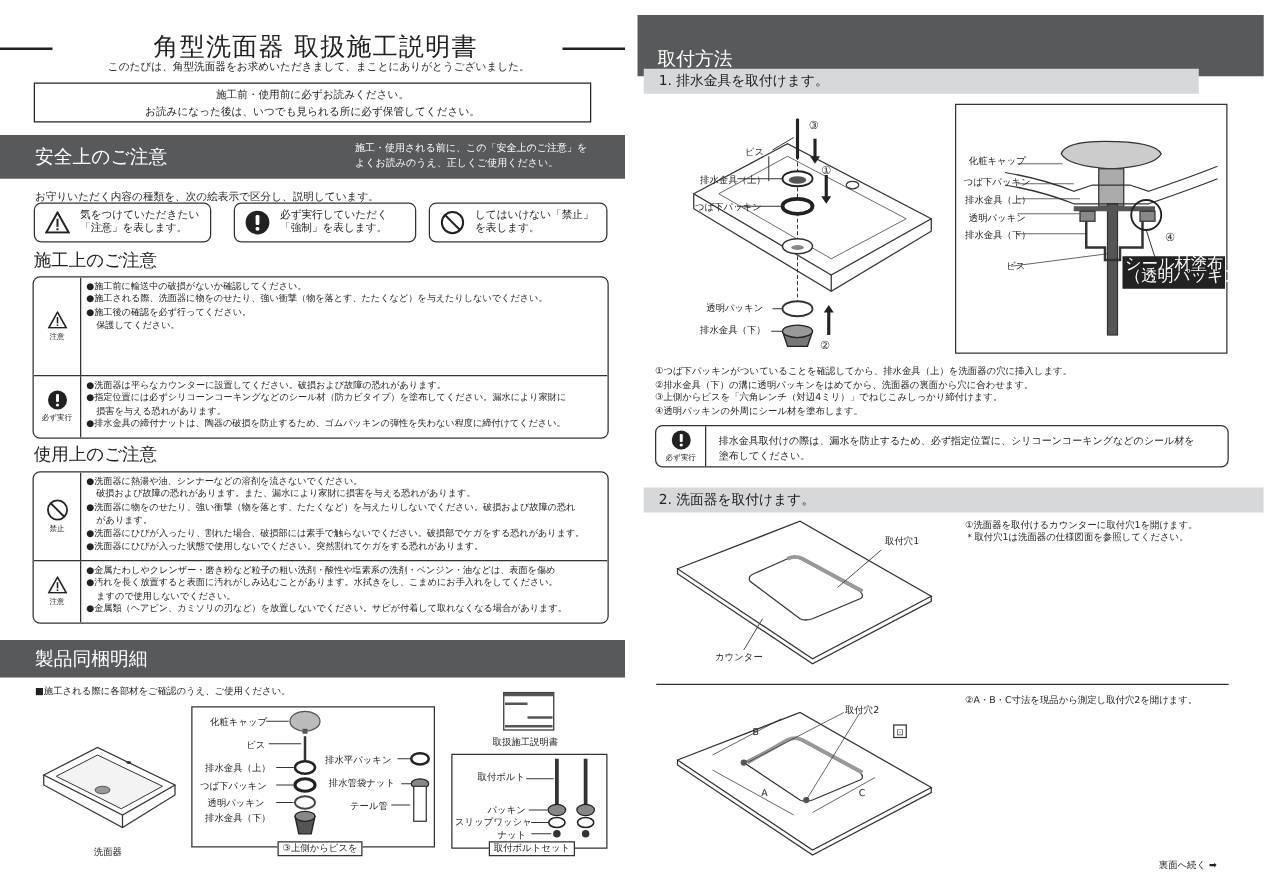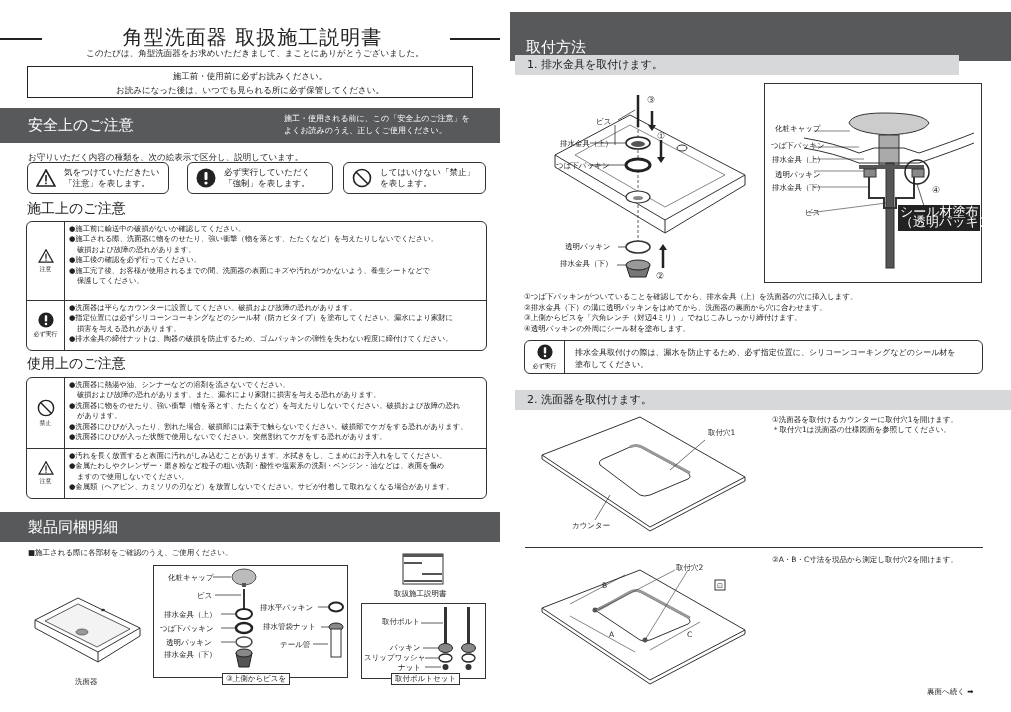--- a/index.html
+++ b/index.html
@@ -95,23 +95,21 @@
       <svg width="16" height="14" viewBox="0 0 20 18">
           <path d="M10 1 L19 17 L1 17 Z" fill="none" stroke="#222" stroke-width="1.6"></path>
           <rect x="9.2" y="6" width="1.6" height="6.5" fill="#222"></rect>
           <rect x="9.2" y="13.6" width="1.6" height="1.6" fill="#222"></rect>
         </svg>
       <span>注意</span>
     </div>
     <div class="tx">
       <div>●施工前に輸送中の破損がないか確認してください。</div>
       <div>●施工される際、洗面器に物をのせたり、強い衝撃（物を落とす、たたくなど）を与えたりしないでください。</div>
-      <div class="cont">破損および故障の恐れがあります。</div>
       <div>●施工後の確認を必ず行ってください。</div>
-      <div>●施工完了後、お客様が使用されるまでの間、洗面器の表面にキズや汚れがつかないよう、養生シートなどで</div>
       <div class="cont">保護してください。</div>
     </div>
   </div>
   <div class="row" style="height:50px">
     <div class="ic">
       <svg width="16" height="16" viewBox="0 0 20 20">
           <circle cx="10" cy="10" r="9.5" fill="#222"></circle>
           <rect x="8.5" y="4" width="3" height="8" rx="1" fill="#fff"></rect>
           <circle cx="10" cy="15" r="1.6" fill="#fff"></circle>
         </svg>
@@ -148,22 +146,22 @@
   <div class="row" style="height:50px">
     <div class="ic">
       <svg width="16" height="14" viewBox="0 0 20 18">
           <path d="M10 1 L19 17 L1 17 Z" fill="none" stroke="#222" stroke-width="1.6"></path>
           <rect x="9.2" y="6" width="1.6" height="6.5" fill="#222"></rect>
           <rect x="9.2" y="13.6" width="1.6" height="1.6" fill="#222"></rect>
         </svg>
       <span>注意</span>
     </div>
     <div class="tx">
+      <div>●金属たわしやクレンザー・磨き粉など粒子の粗い洗剤・酸性や塩素系の洗剤・ベンジン・油などは、表面を傷め</div>
       <div>●汚れを長く放置すると表面に汚れがしみ込むことがあります。水拭きをし、こまめにお手入れをしてください。</div>
-      <div>●金属たわしやクレンザー・磨き粉など粒子の粗い洗剤・酸性や塩素系の洗剤・ベンジン・油などは、表面を傷め</div>
       <div class="cont">ますので使用しないでください。</div>
       <div>●金属類（ヘアピン、カミソリの刃など）を放置しないでください。サビが付着して取れなくなる場合があります。</div>
     </div>
   </div>
 </div>
 
 <div class="bar" style="left:0;top:512px;width:500px;height:30px">
   <div class="t" style="left:28px;top:6px">製品同梱明細</div>
 </div>
 <div class="note" style="left:28px;top:548px">■施工される際に各部材をご確認のうえ、ご使用ください。</div>

